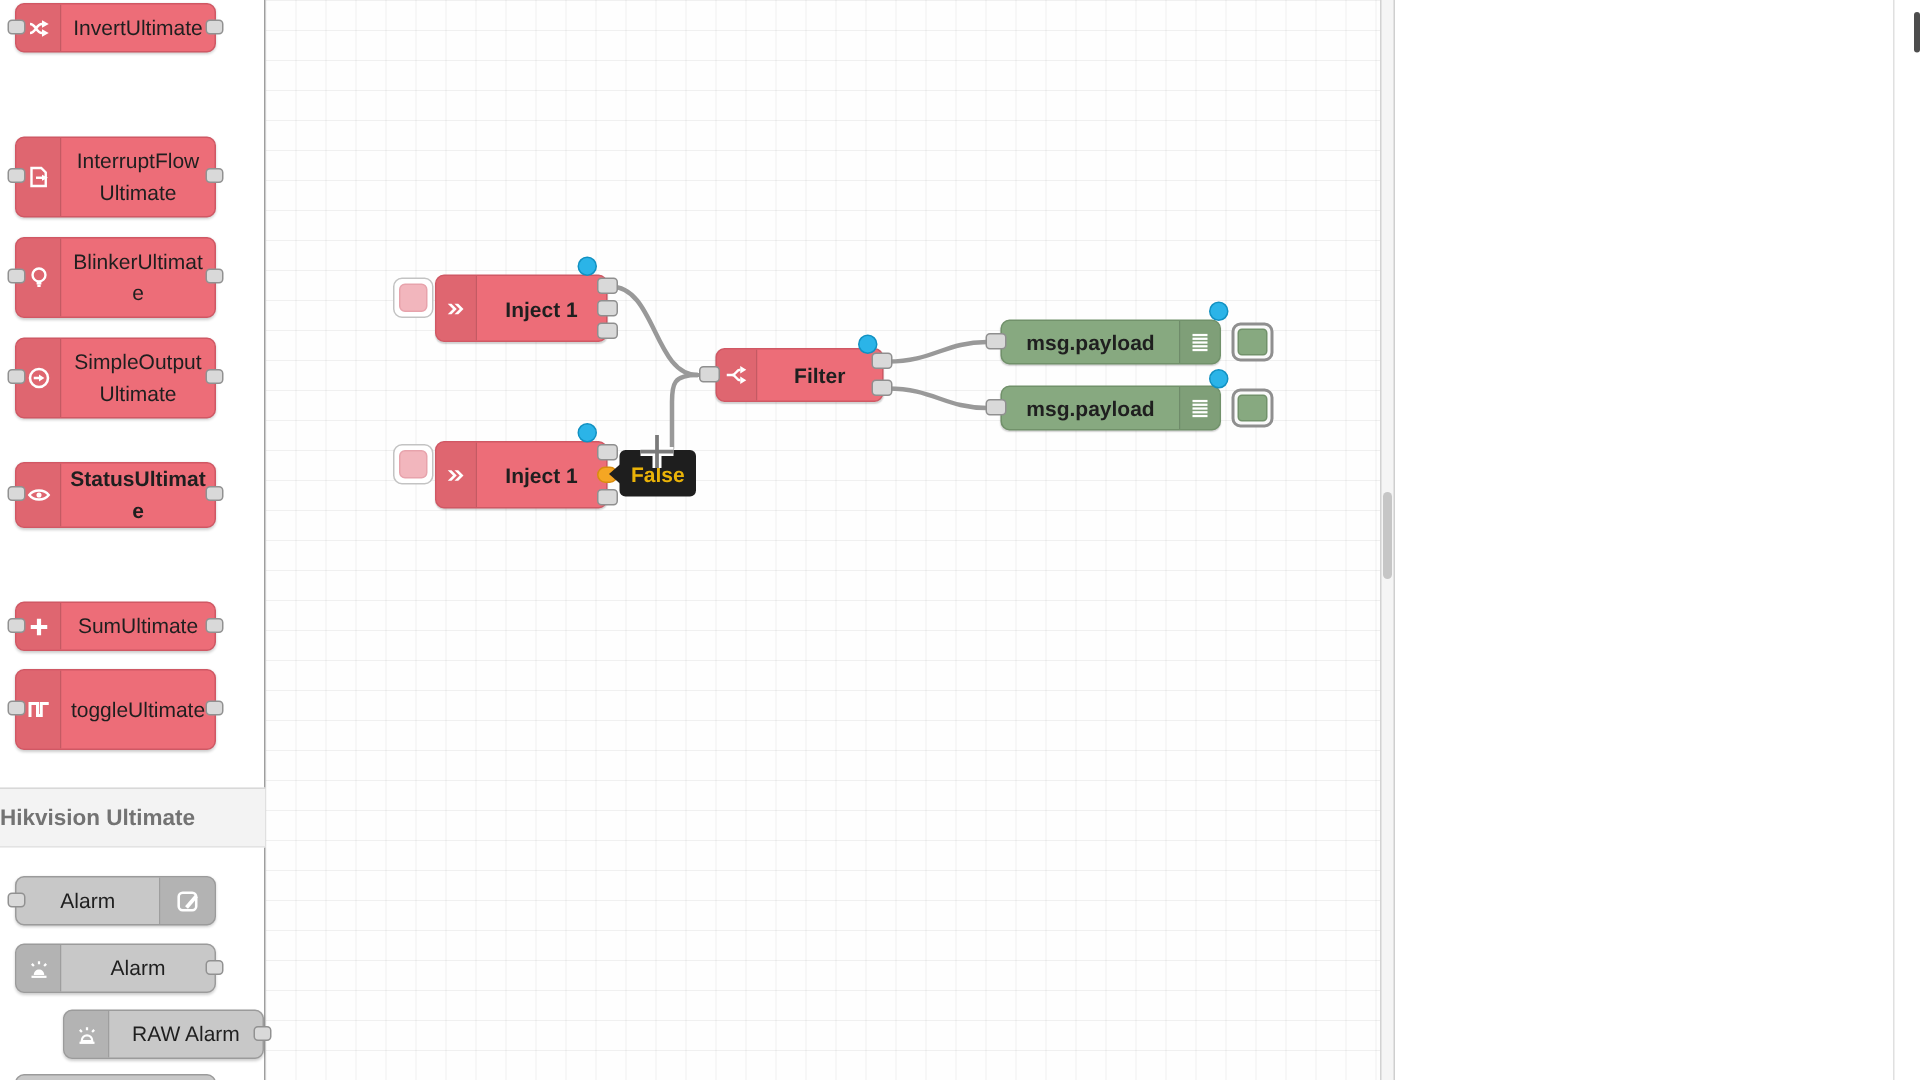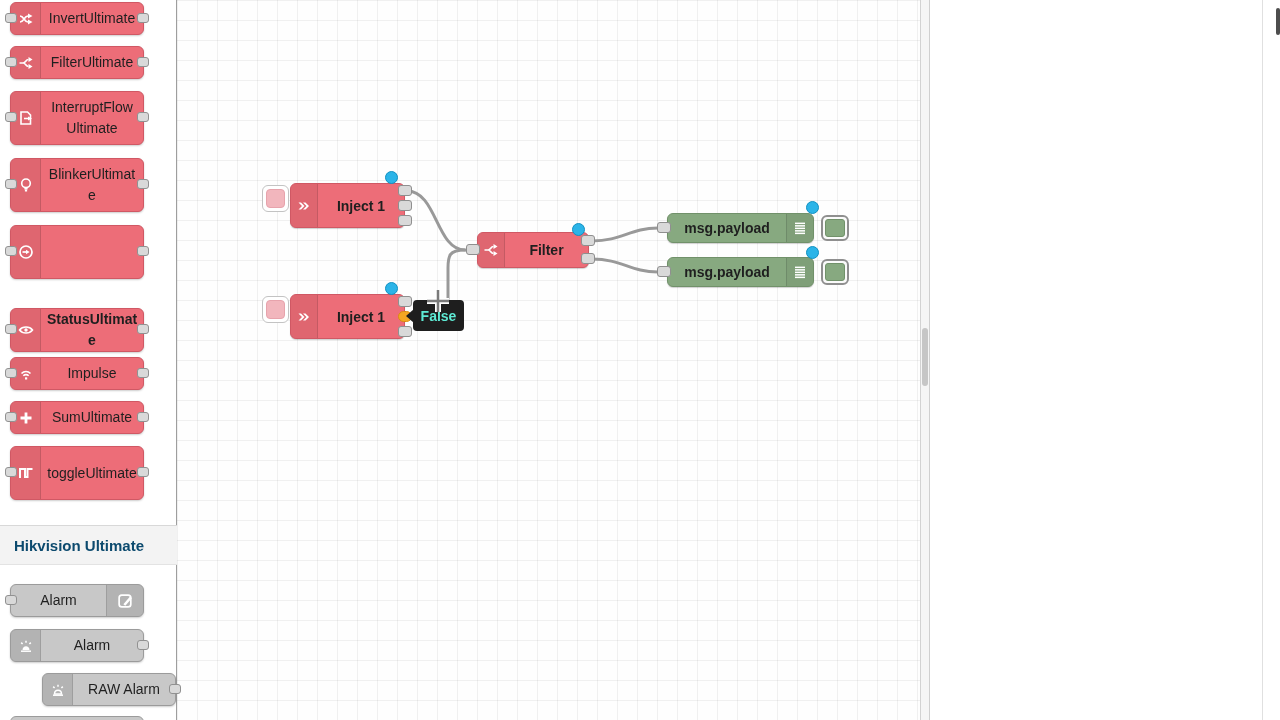--- a/index.html
+++ b/index.html
@@ -11,21 +11,21 @@
   .pnode.red{background:#ed6d78;border:1px solid #d05864;}
   .pnode.gray{background:#c8c8c8;border:1px solid #9b9b9b;}
   .picon{width:29px;display:flex;align-items:center;justify-content:center;background:rgba(0,0,0,0.06);border-right:1px solid rgba(0,0,0,0.12);border-radius:5px 0 0 5px;flex:none;}
   .pnode.gray .picon{background:rgba(0,0,0,0.10);}
   .picon-right{width:36px;display:flex;align-items:center;justify-content:center;background:rgba(0,0,0,0.10);border-left:1px solid rgba(0,0,0,0.12);border-radius:0 5px 5px 0;flex:none;}
   .plabel{flex:1;display:flex;align-items:center;justify-content:center;text-align:center;font-size:14px;color:#1f1f1f;line-height:21px;padding:1px 3px;overflow-wrap:anywhere;}
   .pnode.two .plabel{max-width:94px;margin:0 auto;}
   .pport{position:absolute;width:12px;height:10px;background:#d9d9d9;border:1px solid #919191;border-radius:3px;top:50%;margin-top:-6px;box-sizing:border-box;}
   .pport.left{left:-6px;}
   .pport.right{right:-6px;}
-  #palette-header{position:absolute;left:0;top:525px;width:177px;height:40px;background:#f3f3f3;border-top:1px solid #d8d8d8;border-bottom:1px solid #e3e3e3;box-sizing:border-box;display:flex;align-items:center;padding-left:14px;font-size:15px;font-weight:bold;color:#0c4a6e;}
+  #palette-header{position:absolute;left:0;top:525px;width:177px;height:40px;background:#f3f3f3;border-top:1px solid #d8d8d8;border-bottom:1px solid #e3e3e3;box-sizing:border-box;display:flex;align-items:center;padding-left:0;font-size:15px;font-weight:bold;color:#737373;}
   #palette-partial-node{position:absolute;left:10px;top:716px;width:134px;height:8px;background:#c8c8c8;border:1px solid #9b9b9b;border-radius:6px 6px 0 0;box-sizing:border-box;}
 
   
   #canvas{position:absolute;left:177px;top:0;width:743px;height:720px;background-color:#fefefe;
     background-image:linear-gradient(to right,rgba(0,0,0,0.055) 1px,transparent 1px),
                      linear-gradient(to bottom,rgba(0,0,0,0.055) 1px,transparent 1px);
     background-size:20px 20px;}
   #wires{position:absolute;left:0;top:0;width:1280px;height:720px;z-index:2;pointer-events:none;}
   .cnode{position:absolute;border-radius:6px;box-shadow:0 1px 1px rgba(0,0,0,0.18);display:flex;align-items:stretch;font-size:14px;color:#1f1f1f;box-sizing:border-box;z-index:3;}
   .cnode.red{background:#ed6d78;border:1px solid #d05864;}
@@ -33,21 +33,21 @@
   .cicon{width:26px;display:flex;align-items:center;justify-content:center;background:rgba(0,0,0,0.06);border-right:1px solid rgba(0,0,0,0.12);border-radius:5px 0 0 5px;flex:none;}
   .cicon.right{border-right:none;border-left:1px solid rgba(0,0,0,0.12);border-radius:0 5px 5px 0;}
   .clabel{flex:1;display:flex;align-items:center;justify-content:center;font-weight:bold;}
   .cport{position:absolute;width:14px;height:11px;background:#d9d9d9;border:1px solid #8f8f8f;border-radius:3px;box-sizing:border-box;z-index:4;}
   .cport.active{background:#f5a623;border-color:#d98c0f;border-radius:6px;}
   .bluedot{position:absolute;width:13px;height:13px;border-radius:50%;background:#2bb4e8;border:1px solid #1191c2;box-sizing:border-box;z-index:5;}
   .inject-btn{position:absolute;width:27px;height:27px;background:#fff;border:1px solid #c3c3c3;border-radius:6px;box-sizing:border-box;z-index:3;}
   .inject-btn::after{content:"";position:absolute;inset:3px;background:#f2b6bd;border:1px solid #e7a3ac;border-radius:4px;}
   .debug-toggle{position:absolute;width:28px;height:26px;background:#fafafa;border:2px solid #8f8f8f;border-radius:6px;box-sizing:border-box;z-index:3;}
   .debug-toggle::after{content:"";position:absolute;inset:2px;background:#87a980;border:1px solid #71916a;border-radius:3px;}
-  #port-tooltip{position:absolute;left:413px;top:300px;width:51px;height:31px;background:#1e1e1e;color:#5eead4;border-radius:4px;display:flex;align-items:center;justify-content:center;font-size:14px;font-weight:bold;z-index:7;}
+  #port-tooltip{position:absolute;left:413px;top:300px;width:51px;height:31px;background:#1e1e1e;color:#eab308;border-radius:4px;display:flex;align-items:center;justify-content:center;font-size:14px;font-weight:bold;z-index:7;}
   #port-tooltip::before{content:"";position:absolute;left:-7px;top:50%;margin-top:-7px;border-top:7px solid transparent;border-bottom:7px solid transparent;border-right:8px solid #1e1e1e;}
   #cursor{position:absolute;left:425px;top:288px;z-index:8;pointer-events:none;}
 
   
   #canvas-scrollbar{position:absolute;left:920px;top:0;width:10px;height:720px;background:#f5f5f5;border-left:1px solid #d2d2d2;border-right:1px solid #cfcfcf;box-sizing:border-box;z-index:9;}
   #canvas-scrollbar-thumb{position:absolute;left:1px;top:328px;width:6px;height:58px;background:#c6c6c6;border-radius:3px;}
   #right-panel{position:absolute;left:930px;top:0;width:350px;height:720px;background:#fff;}
   #right-panel-divider{position:absolute;left:1262px;top:0;width:0;height:720px;border-left:1px solid #e0e0e0;}
   #right-scroll-thumb{position:absolute;left:1276px;top:8px;width:4px;height:27px;background:#4d4d4d;border-radius:2px;z-index:9;}
 </style>
@@ -172,36 +172,20 @@
             <g fill="#fff">
               <polygon points="10,2.5 14.5,5 10,7.5"></polygon>
               <polygon points="10,8.5 14.5,11 10,13.5"></polygon>
             </g>
           </svg>
       </span>
       <span class="plabel">InvertUltimate</span>
       <span class="pport right"></span>
     </div>
 
-    <div class="pnode red" style="top:46px;height:33px;">
-      <span class="pport left"></span>
-      <span class="picon">
-        <svg width="16" height="16" viewBox="0 0 16 16">
-            <g stroke="#fff" stroke-width="1.7" fill="none">
-              <path d="M1.5 8 H5 M5 8 C8 8 7.5 4.5 10.5 4.5 M5 8 C8 8 7.5 11.5 10.5 11.5"></path>
-            </g>
-            <g fill="#fff">
-              <polygon points="10.5,2 14.5,4.5 10.5,7"></polygon>
-              <polygon points="10.5,9 14.5,11.5 10.5,14"></polygon>
-            </g>
-          </svg>
-      </span>
-      <span class="plabel">FilterUltimate</span>
-      <span class="pport right"></span>
-    </div>
 
     <div class="pnode red" style="top:91px;height:54px;">
       <span class="pport left"></span>
       <span class="picon">
         <svg width="16" height="16" viewBox="0 0 16 16">
             <g stroke="#fff" stroke-width="1.6" fill="none">
               <path d="M3 2 H9.5 L12.5 5 V14 H3 Z"></path>
               <path d="M6 8.5 H10.5"></path>
             </g>
             <polygon points="10,6.5 14,8.5 10,10.5" fill="#fff"></polygon>
@@ -227,49 +211,36 @@
 
     <div class="pnode red" style="top:225px;height:54px;">
       <span class="pport left"></span>
       <span class="picon">
         <svg width="16" height="16" viewBox="0 0 16 16">
             <circle cx="8" cy="8" r="6" stroke="#fff" stroke-width="1.7" fill="none"></circle>
             <path d="M4.5 8 H8.5" stroke="#fff" stroke-width="1.7"></path>
             <polygon points="8,5.7 11.6,8 8,10.3" fill="#fff"></polygon>
           </svg>
       </span>
+      <span class="plabel">SimpleOutput Ultimate</span>
       <span class="pport right"></span>
     </div>
 
     <div class="pnode red two" style="top:308px;height:44px;font-weight:bold;">
       <span class="pport left"></span>
       <span class="picon">
         <svg width="16" height="16" viewBox="0 0 16 16">
             <path d="M1.5 8 C4.5 4 11.5 4 14.5 8 C11.5 12 4.5 12 1.5 8 Z" stroke="#fff" stroke-width="1.6" fill="none"></path>
             <circle cx="8" cy="8" r="1.7" fill="#fff"></circle>
           </svg>
       </span>
       <span class="plabel">StatusUltimate</span>
       <span class="pport right"></span>
     </div>
 
-    <div class="pnode red" style="top:357px;height:33px;">
-      <span class="pport left"></span>
-      <span class="picon">
-        <svg width="16" height="16" viewBox="0 0 16 16">
-            <g stroke="#fff" stroke-width="1.6" fill="none">
-              <path d="M3.5 7.5 C6 4.8 10 4.8 12.5 7.5"></path>
-              <path d="M5.3 9.8 C6.9 8.2 9.1 8.2 10.7 9.8"></path>
-            </g>
-            <rect x="7" y="11.3" width="2.2" height="2.2" fill="#fff"></rect>
-          </svg>
-      </span>
-      <span class="plabel">Impulse</span>
-      <span class="pport right"></span>
-    </div>
 
     <div class="pnode red" style="top:401px;height:33px;">
       <span class="pport left"></span>
       <span class="picon">
         <svg width="16" height="16" viewBox="0 0 16 16">
             <path d="M6.6 2.5 h2.8 v4.1 h4.1 v2.8 h-4.1 v4.1 h-2.8 v-4.1 H2.5 V6.6 h4.1 Z" fill="#fff"></path>
           </svg>
       </span>
       <span class="plabel">SumUltimate</span>
       <span class="pport right"></span>

